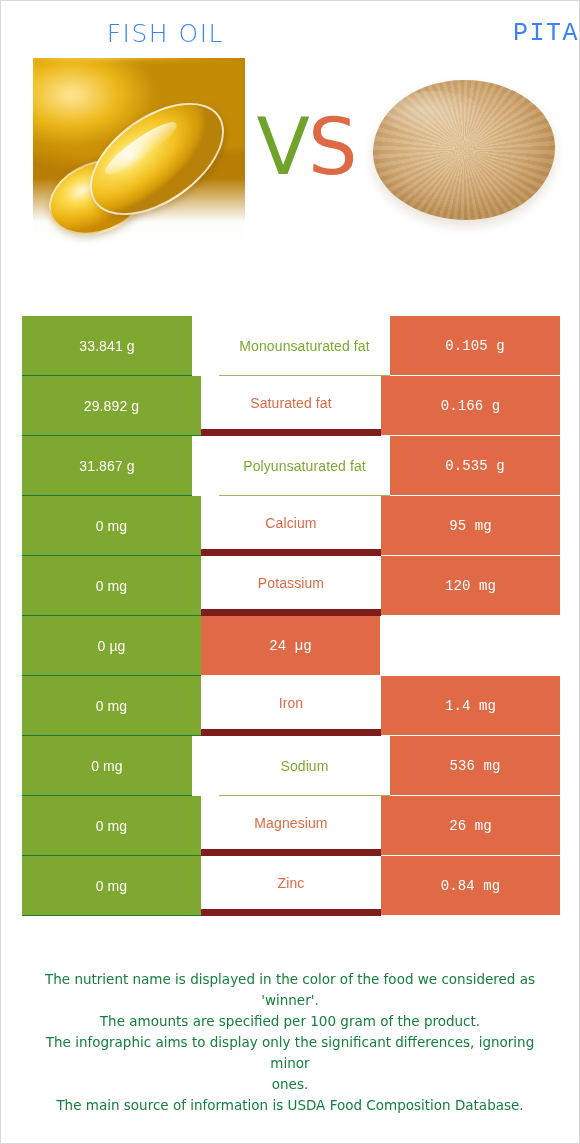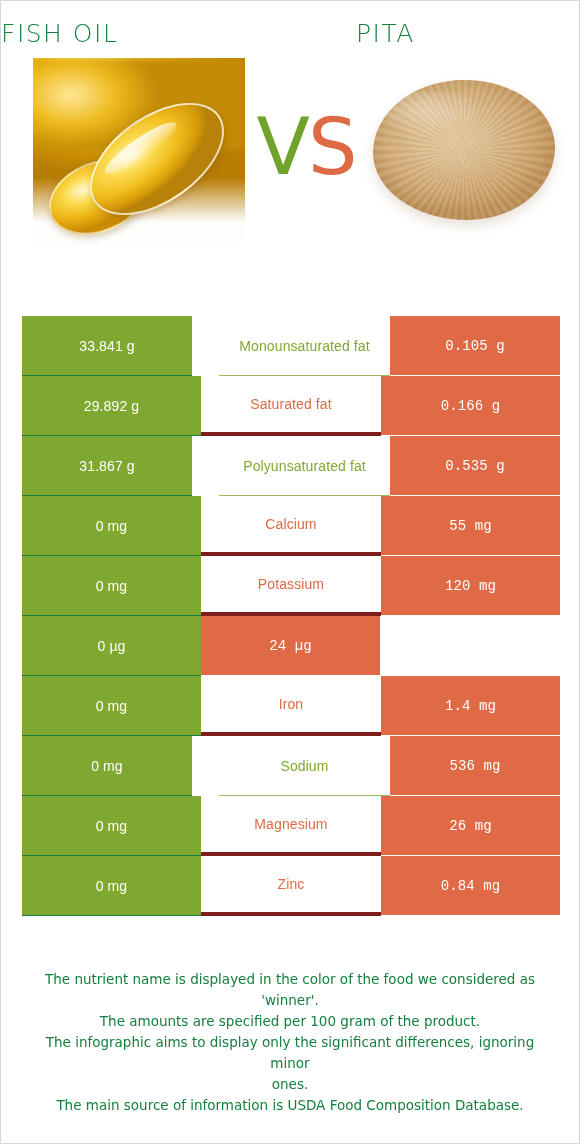--- a/index.html
+++ b/index.html
@@ -19,30 +19,30 @@
   }
 
   
   .titles {
     display: flex;
     width: 100%;
     padding: 18px 0 0 0;
   }
   .title-cell {
     flex: 1;
-    text-align: left;
+    text-align: right;
     font-size: 25px;
     font-weight: 300;
     letter-spacing: 1.5px;
-    color: #15803d;
+    color: #3b82f6;
     font-family: "DejaVu Sans", sans-serif;
     -webkit-font-smoothing: antialiased;
   }
   .title-left  { padding-right: 96px; }
-  .title-right { padding-left: 36px; }
+  .title-right { padding-left: 36px; font-family: Liberation Mono, monospace; }
 
   
   .hero {
     position: relative;
     height: 222px;
     width: 100%;
   }
   .food-img {
     position: absolute;
     overflow: hidden;
@@ -184,21 +184,21 @@
   .cell-right {
     width: 179px;
     background: #e06a45;
     color: #ffffff;
     border-bottom: 1px solid #ffffff;
     font-family: Liberation Mono, monospace;
   }
   .win-green { color: #7fa830; margin-left: 27px; }
   .win-red   { color: #de6a45; }
   .mid-green { border-bottom: 1px solid #9bb85e; }
-  .mid-red   { border-bottom: 4px solid #7f1d1d; }
+  .mid-red   { border-bottom: 7px solid #7f1d1d; }
 
   
   .footer {
     position: absolute;
     left: 0; right: 0;
     top: 968px;
     text-align: center;
     font-size: 13.5px;
     line-height: 21px;
     color: #15803d;
@@ -245,21 +245,21 @@
         <div class="cell cell-right">0.166 g</div>
       </div>
       <div class="row">
         <div class="cell cell-left">31.867 g</div>
         <div class="cell cell-mid win-green mid-green">Polyunsaturated fat</div>
         <div class="cell cell-right">0.535 g</div>
       </div>
       <div class="row">
         <div class="cell cell-left">0 mg</div>
         <div class="cell cell-mid win-red mid-red">Calcium</div>
-        <div class="cell cell-right">55 mg</div>
+        <div class="cell cell-right">95 mg</div>
       </div>
       <div class="row">
         <div class="cell cell-left">0 mg</div>
         <div class="cell cell-mid win-red mid-red">Potassium</div>
         <div class="cell cell-right">120 mg</div>
       </div>
       <div class="row">
         <div class="cell cell-left">0 µg</div>
         <div class="cell cell-right">24 µg</div>
       </div>

